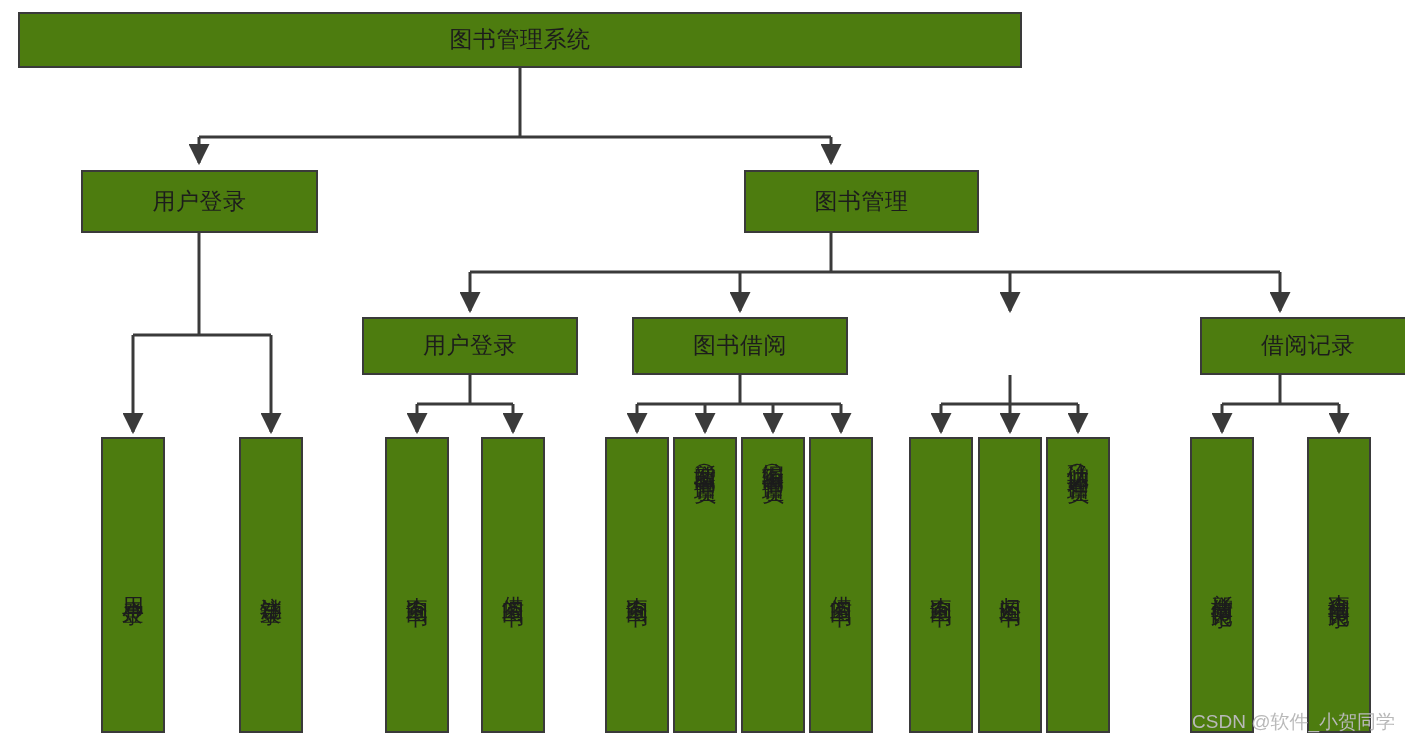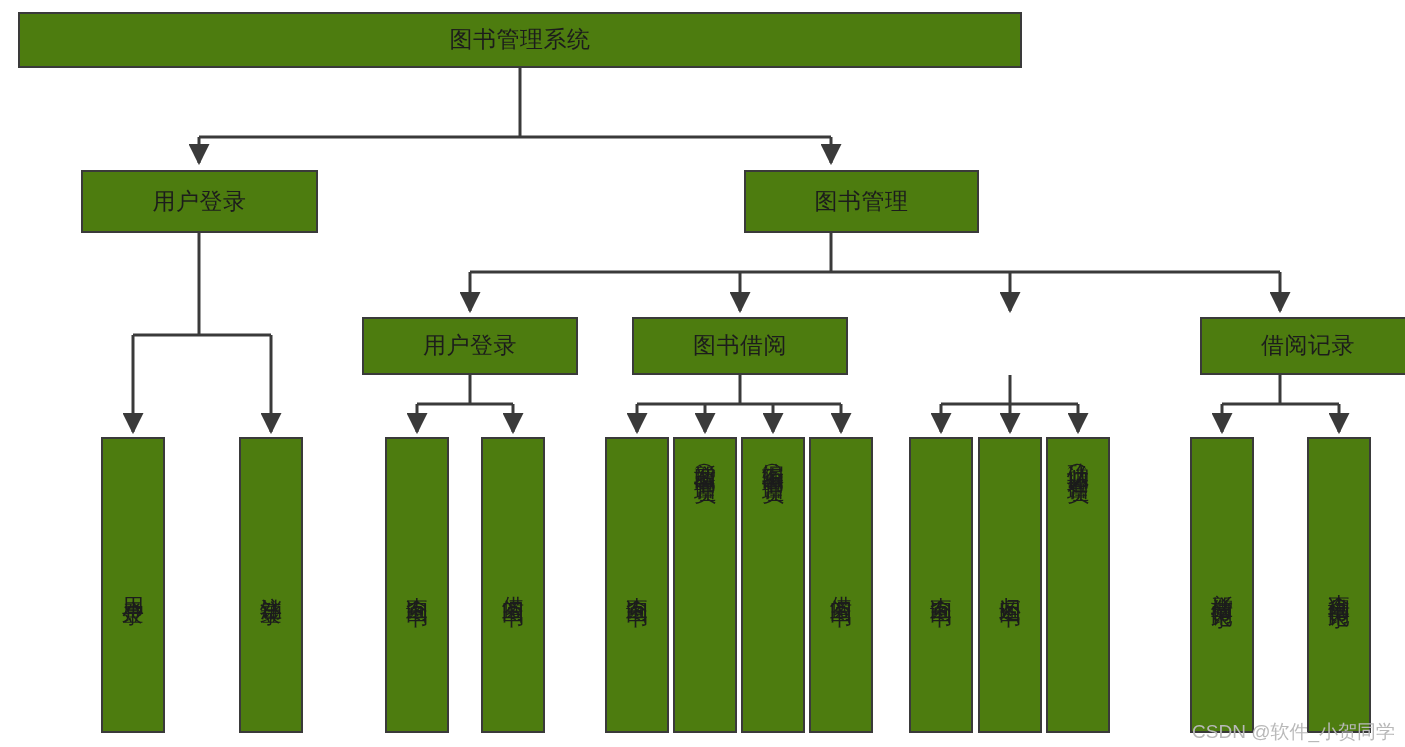--- a/index.html
+++ b/index.html
@@ -62,21 +62,21 @@
     height: auto;
     max-height: 100%;
   }
   .node.vertical.pad-mid {
     align-items: center;
     padding-top: 0;
   }
   .watermark {
     position: absolute;
     right: 10px;
-    bottom: 2px;
+    bottom: 12px;
     font-size: 19px;
     color: #b9b9b9;
     z-index: 5;
     white-space: nowrap;
     font-family: "Liberation Sans", "DejaVu Sans", sans-serif;
     margin-left: 45px;
   }
 </style>
 </head>
 <body>

